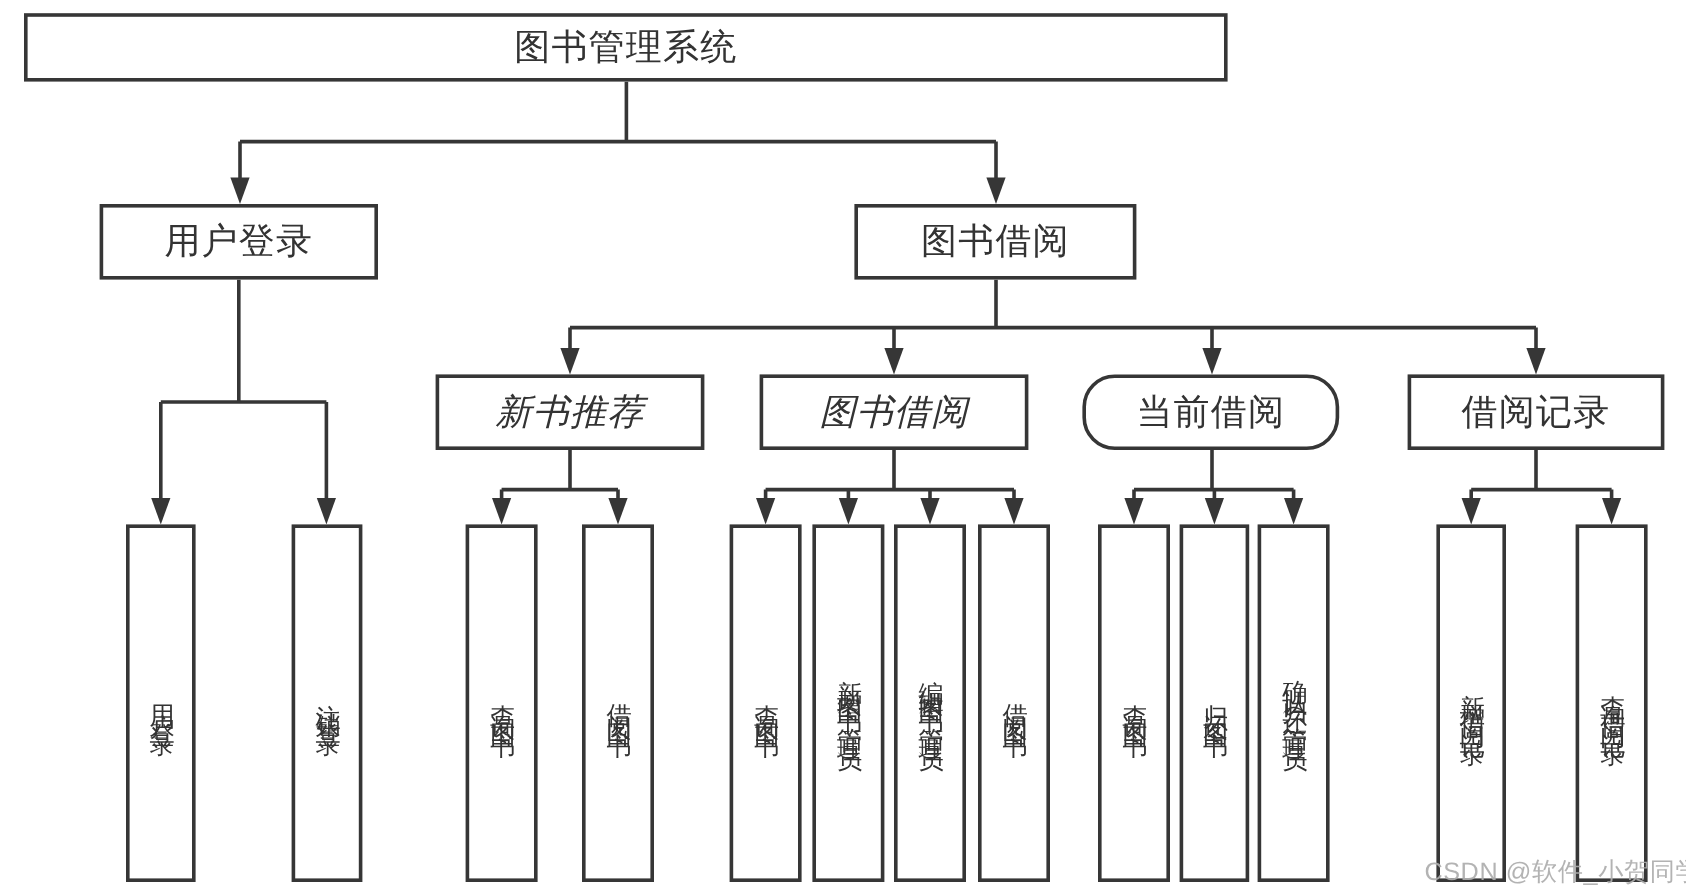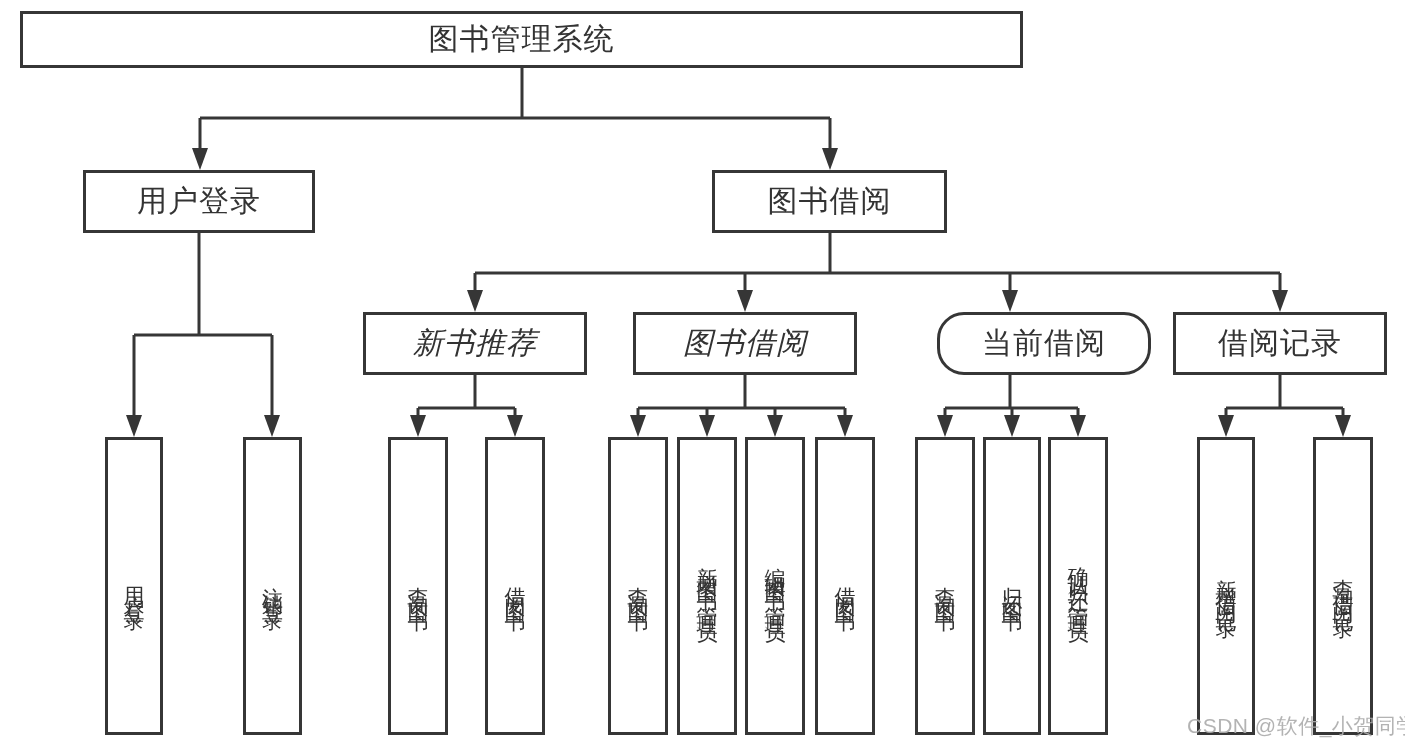--- a/index.html
+++ b/index.html
@@ -73,21 +73,21 @@
   <div class="box" style="left:712px; top:170px; width:235px; height:63px;">
     <span class="hlabel">图书借阅</span>
   </div>
 
   <div class="box" style="left:363px; top:312px; width:224px; height:63px;font-style:italic;">
     <span class="hlabel">新书推荐</span>
   </div>
   <div class="box" style="left:633px; top:312px; width:224px; height:63px;font-style:italic;">
     <span class="hlabel">图书借阅</span>
   </div>
-  <div class="box" style="left:937px; top:312px; width:214px; height:63px;border-radius:27px;">
+  <div class="box" style="left:902px; top:312px; width:214px; height:63px;border-radius:27px;">
     <span class="hlabel">当前借阅</span>
   </div>
   <div class="box" style="left:1173px; top:312px; width:214px; height:63px;">
     <span class="hlabel">借阅记录</span>
   </div>
 
   <div class="box" style="left:105px; top:437px; width:58px; height:298px;">
     <span class="vlabel">用户登录</span>
   </div>
   <div class="box" style="left:243px; top:437px; width:59px; height:298px;">

